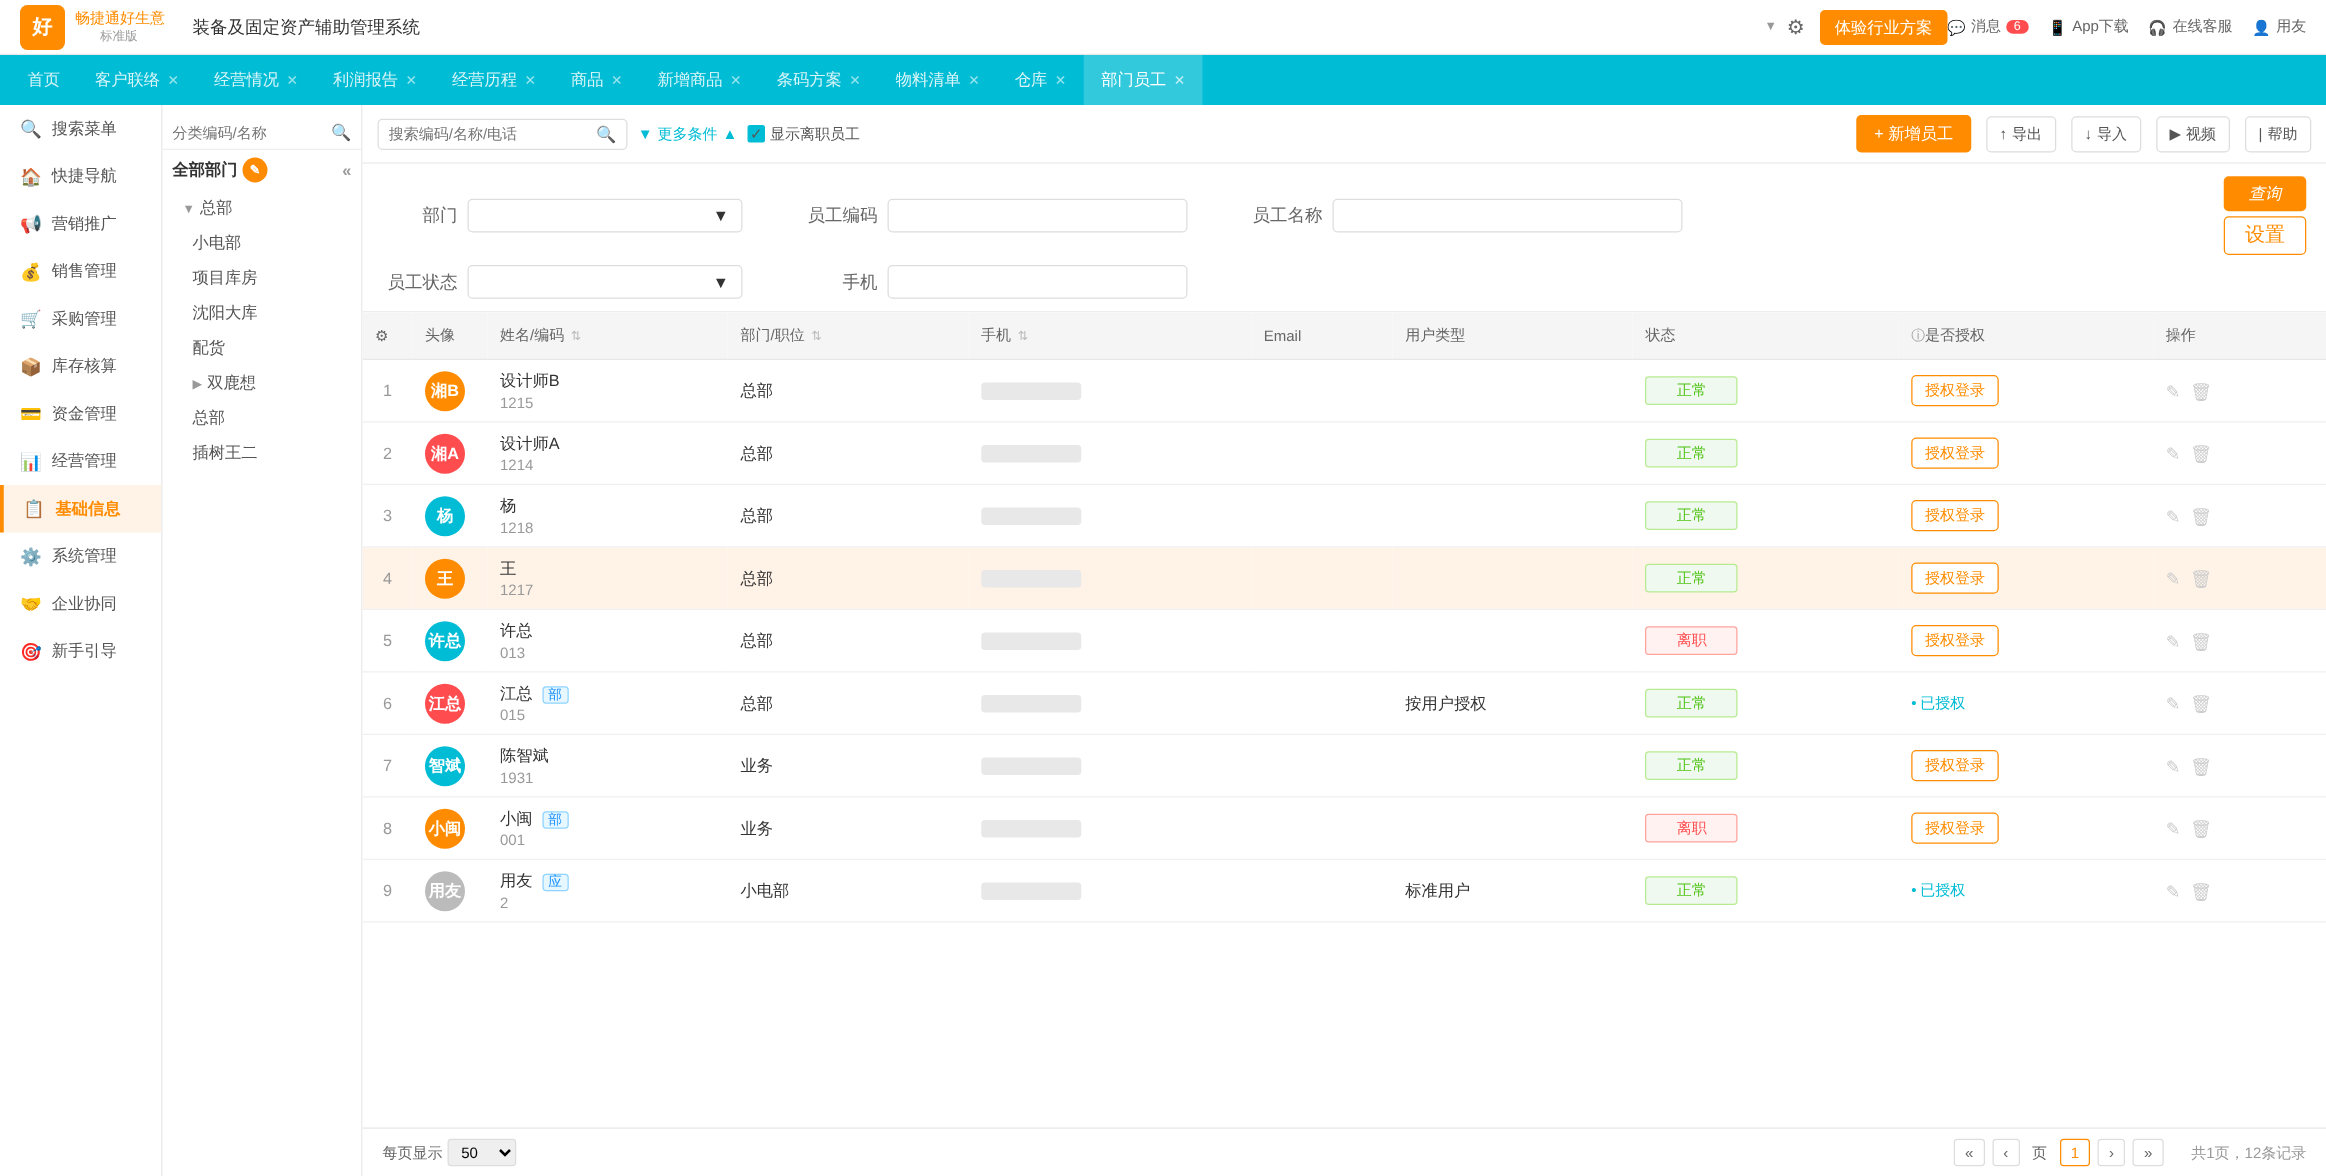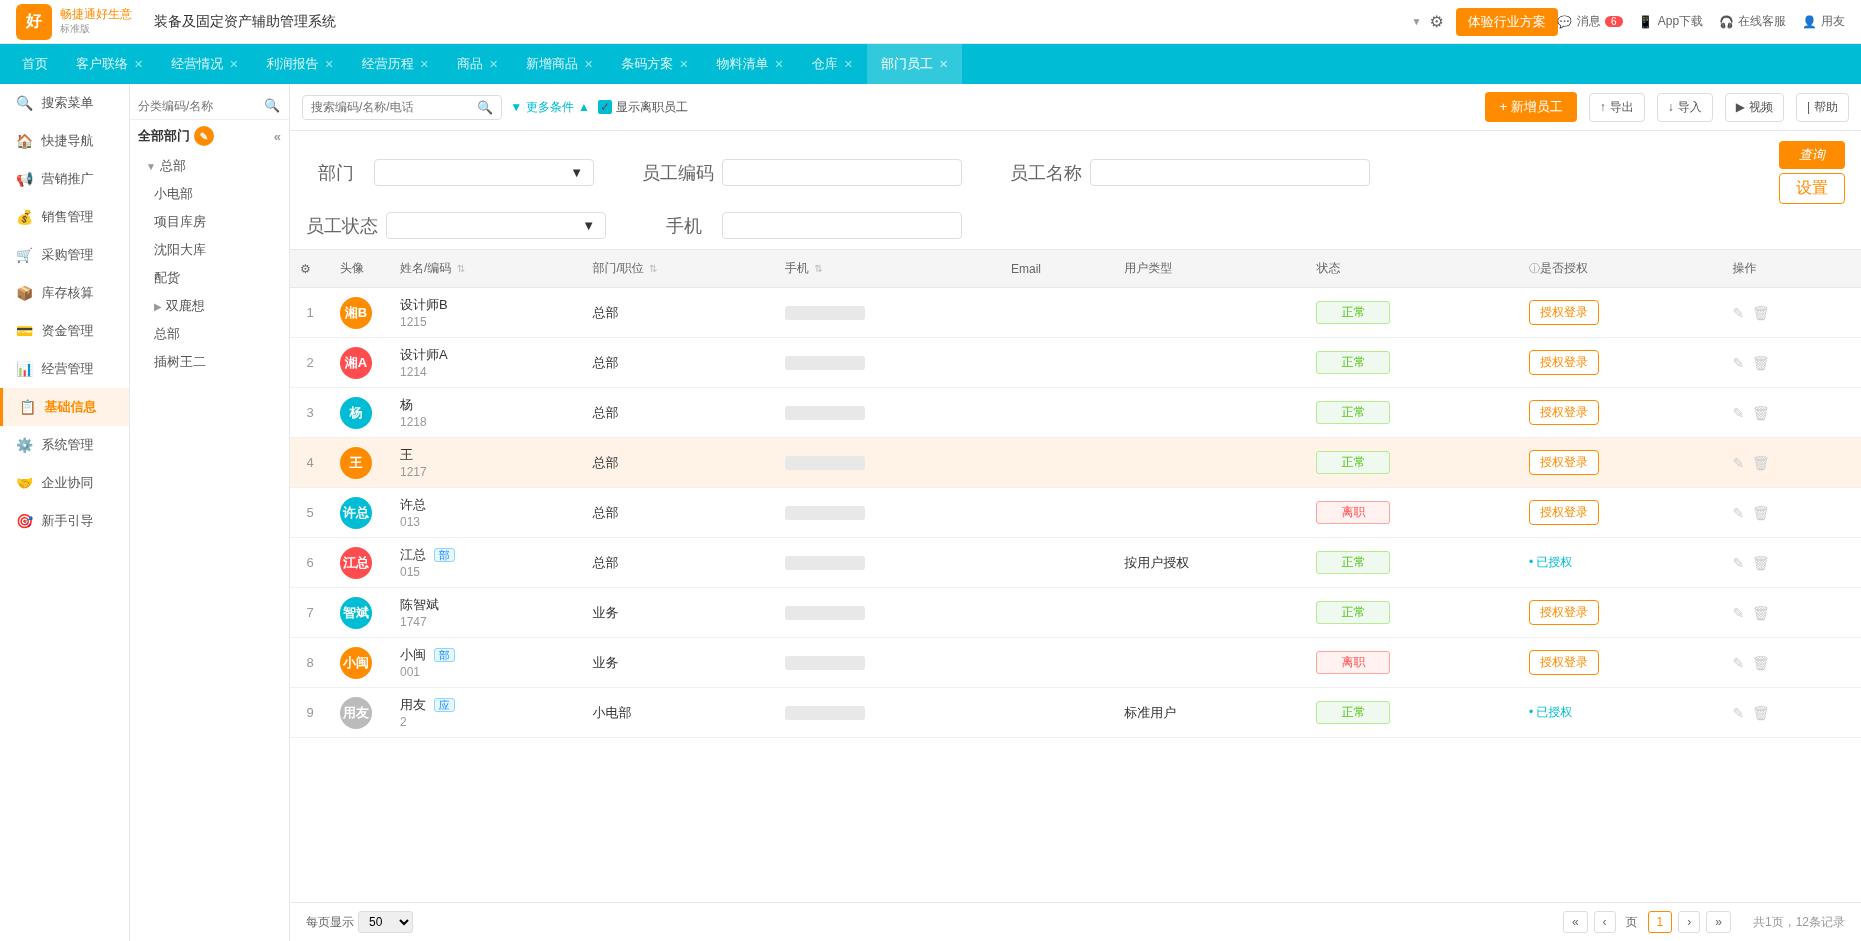--- a/index.html
+++ b/index.html
@@ -3,21 +3,21 @@
   <meta charset="utf-8">
   <style>
     * { box-sizing: border-box; margin: 0; padding: 0; }
     body { font-family: "Microsoft YaHei", "PingFang SC", sans-serif; font-size: 13px; background: #f5f5f5; color: #333; }
 
     
     .top-bar { display: flex; align-items: center; background: #fff; height: 44px; padding: 0 16px; border-bottom: 1px solid #e8e8e8; }
     .logo-area { display: flex; align-items: center; gap: 8px; width: 130px; }
     .logo-icon { width: 36px; height: 36px; background: #ff8c00; border-radius: 6px; display: flex; align-items: center; justify-content: center; color: #fff; font-weight: bold; font-size: 16px; }
     .logo-text { font-size: 12px; color: #ff8c00; line-height: 1.3; }
-    .logo-version { font-size: 10px; color: #999; }
+    .logo-version { font-size: 10px; color: #999; margin-left: 20px; }
     .system-title { flex: 1; font-size: 14px; color: #333; padding-left: 8px; }
     .top-bar-right { display: flex; align-items: center; gap: 16px; margin-left: auto; }
     .top-bar-btn { display: flex; align-items: center; gap: 4px; color: #666; font-size: 12px; cursor: pointer; }
     .badge { background: #ff4d4f; color: #fff; border-radius: 10px; padding: 0 5px; font-size: 10px; min-width: 18px; text-align: center; }
     .btn-experience { background: #ff8c00; color: #fff; border: none; border-radius: 4px; padding: 5px 12px; font-size: 13px; cursor: pointer; }
     .dropdown-arrow { color: #999; font-size: 10px; }
     .gear-btn { color: #666; cursor: pointer; font-size: 16px; }
 
     
     .nav-tabs { background: #00bcd4; display: flex; align-items: center; height: 40px; padding: 0 8px; overflow: hidden; }
@@ -60,21 +60,21 @@
     .checkbox-teal { width: 14px; height: 14px; border: 1px solid #00bcd4; background: #00bcd4; display: inline-flex; align-items: center; justify-content: center; border-radius: 2px; }
     .action-btns { margin-left: auto; display: flex; align-items: center; gap: 12px; }
     .btn-add { background: #ff8c00; color: #fff; border: none; border-radius: 4px; padding: 6px 14px; font-size: 13px; cursor: pointer; }
     .btn-outline { border: 1px solid #ddd; background: #fff; color: #555; border-radius: 4px; padding: 5px 10px; font-size: 12px; cursor: pointer; display: flex; align-items: center; gap: 4px; }
 
     
     .filter-form { background: #fff; padding: 10px 16px; border-bottom: 1px solid #e8e8e8; }
     .filter-row { display: flex; align-items: center; gap: 16px; margin-bottom: 8px; }
     .filter-row:last-child { margin-bottom: 0; }
     .filter-field { display: flex; align-items: center; gap: 8px; }
-    .filter-label { color: #666; font-size: 18px; white-space: nowrap; min-width: 60px; text-align: center; }
+    .filter-label { color: #666; font-size: 14px; white-space: nowrap; min-width: 60px; text-align: right; }
     .filter-input { border: 1px solid #ddd; border-radius: 4px; padding: 5px 10px; font-size: 13px; width: 200px; outline: none; }
     .filter-select { border: 1px solid #ddd; border-radius: 4px; padding: 5px 10px; font-size: 13px; width: 220px; outline: none; background: #fff; display: flex; align-items: center; justify-content: space-between; cursor: pointer; }
     .filter-actions { display: flex; flex-direction: column; gap: 4px; margin-left: auto; }
     .btn-query { background: #ff8c00; color: #fff; border: none; border-radius: 4px; padding: 5px 16px; font-size: 13px; cursor: pointer; font-style: italic; }
     .btn-settings { background: #fff; color: #ff8c00; border: 1px solid #ff8c00; border-radius: 4px; padding: 4px 16px; font-size: 16px; cursor: pointer; }
 
     
     .data-table-wrap { flex: 1; overflow-y: auto; background: #fff; }
     table { width: 100%; border-collapse: collapse; }
     thead tr { background: #f5f5f5; }
@@ -437,21 +437,21 @@
       <td>
         <span class="op-btn">✎</span>
         <span class="op-btn">🗑</span>
       </td>
     </tr>
               <tr>
       <td style="text-align:center;color:#999;">7</td>
       <td>
         <div class="avatar" style="background:#00bcd4;">智斌</div>
       </td>
-      <td>陈智斌<br><span style="color:#999;font-size:12px;">1747</span></td>
+      <td>陈智斌<br><span style="color:#999;font-size:12px;">1931</span></td>
       <td>业务</td>
       <td><span class="phone-mask"></span></td>
       <td></td>
       <td></td>
       <td>
         <span class="status-tag status-normal">正常</span>
       </td>
       <td><button class="btn-auth">授权登录</button></td>
       <td>
         <span class="op-btn">✎</span>

